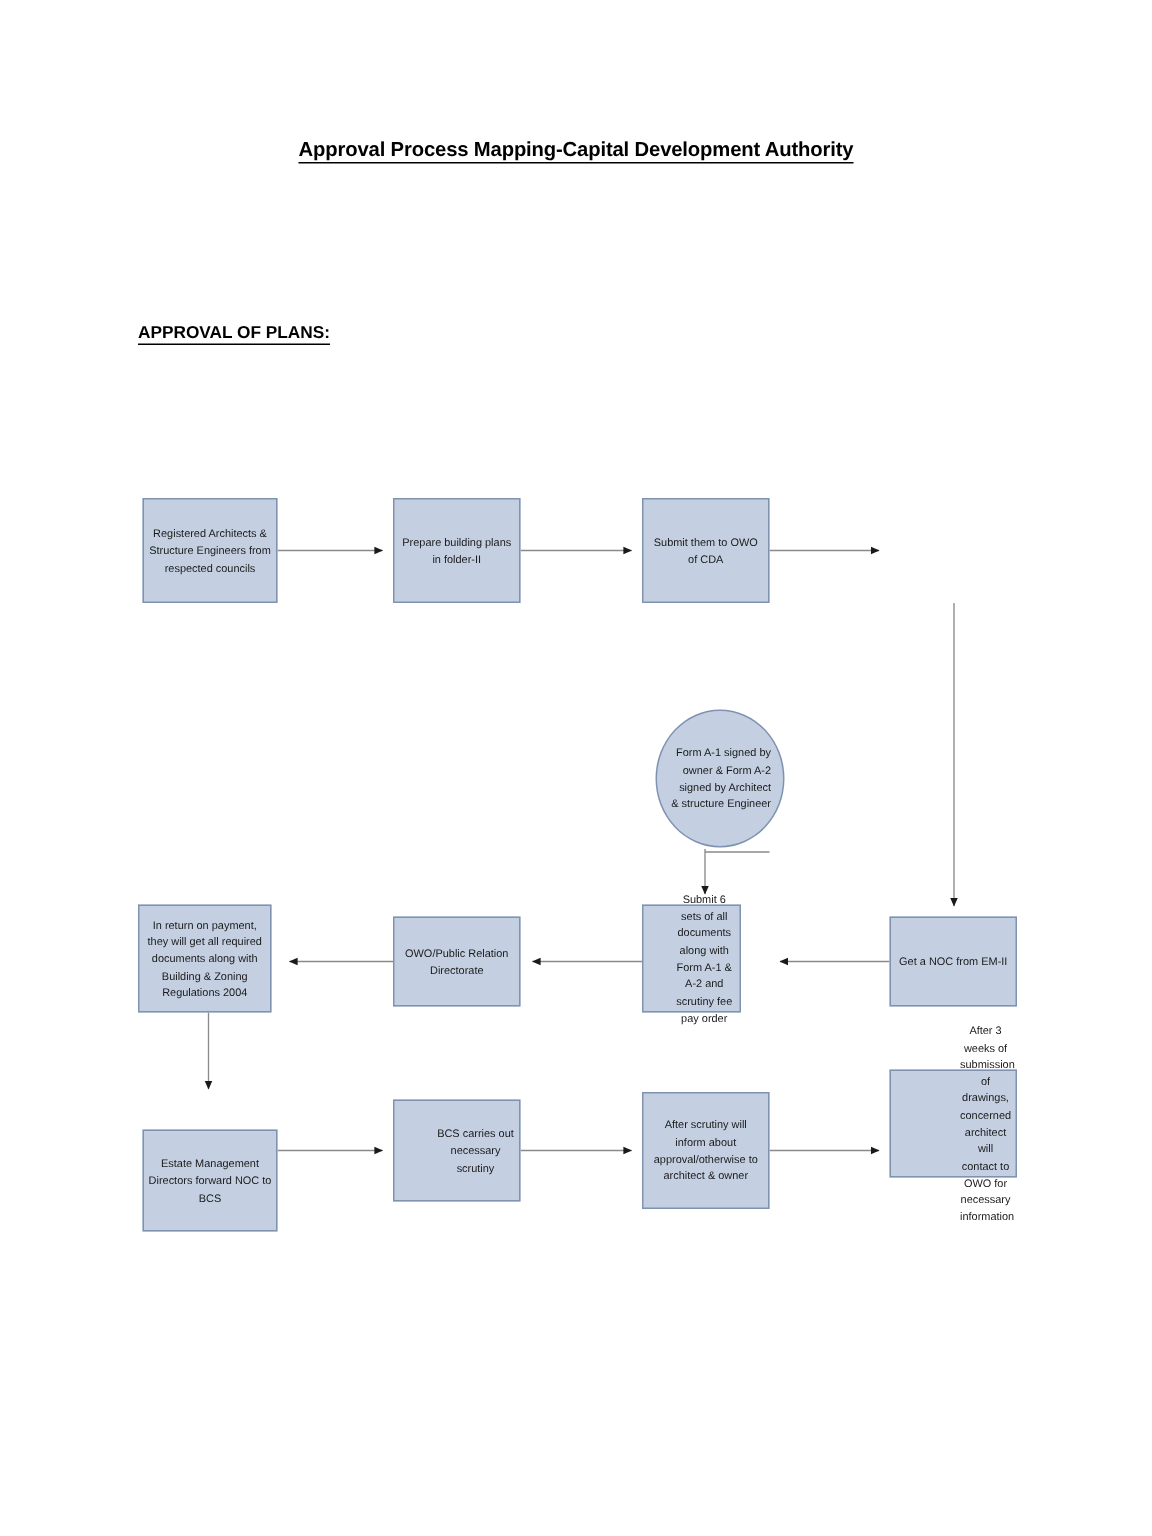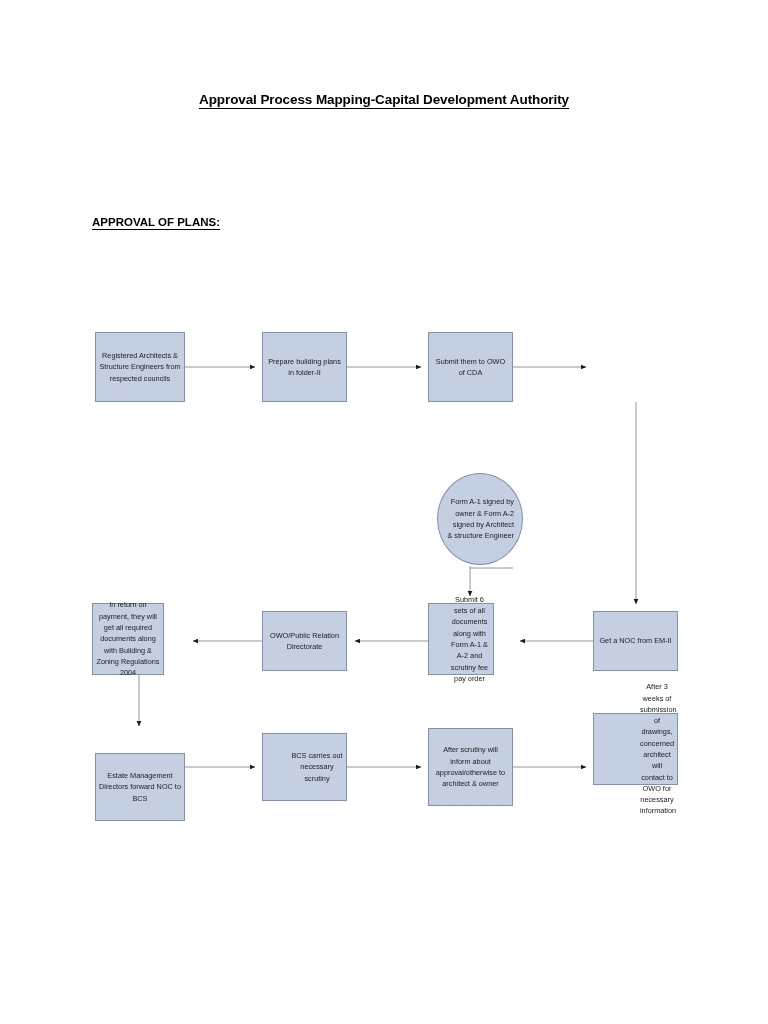--- a/index.html
+++ b/index.html
@@ -136,21 +136,21 @@
 
     <div class="node" style="left:428px; top:332px; width:85px; height:70px;">
       <span class="node-label">Submit them to OWO of CDA</span>
     </div>
 
 
     <div class="node circle" style="left:437px; top:473px; width:86px; height:92px;text-align:right;">
       <span class="node-label">Form A-1 signed by owner &amp; Form A-2 signed by Architect &amp; structure Engineer</span>
     </div>
 
-    <div class="node" style="left:92px; top:603px; width:72px; height:72px;justify-content:flex-end;">
+    <div class="node" style="left:92px; top:603px; width:89px; height:72px;justify-content:flex-end;">
       <span class="node-label">In return on payment, they will get all required documents along with Building &amp; Zoning Regulations 2004</span>
     </div>
 
     <div class="node" style="left:262px; top:611px; width:85px; height:60px;">
       <span class="node-label">OWO/Public Relation Directorate</span>
     </div>
 
     <div class="node" style="left:428px; top:603px; width:66px; height:72px;padding-left:20px;">
       <span class="node-label">Submit 6 sets of all documents along with Form A-1 &amp; A-2 and scrutiny fee pay order</span>
     </div>

